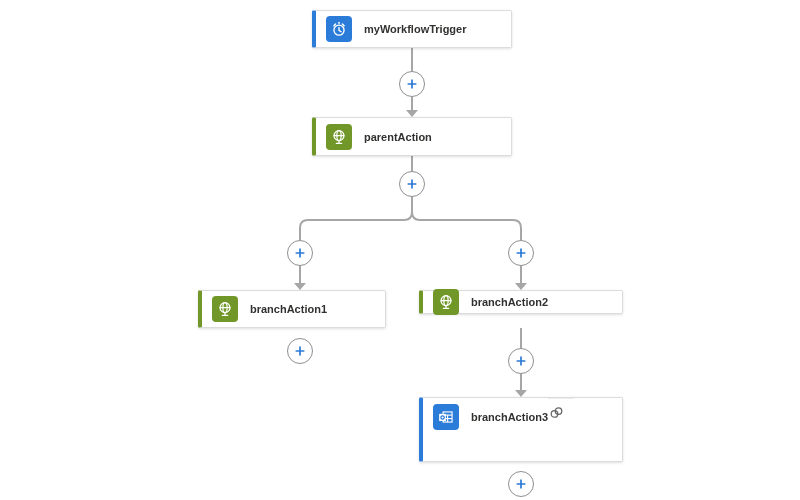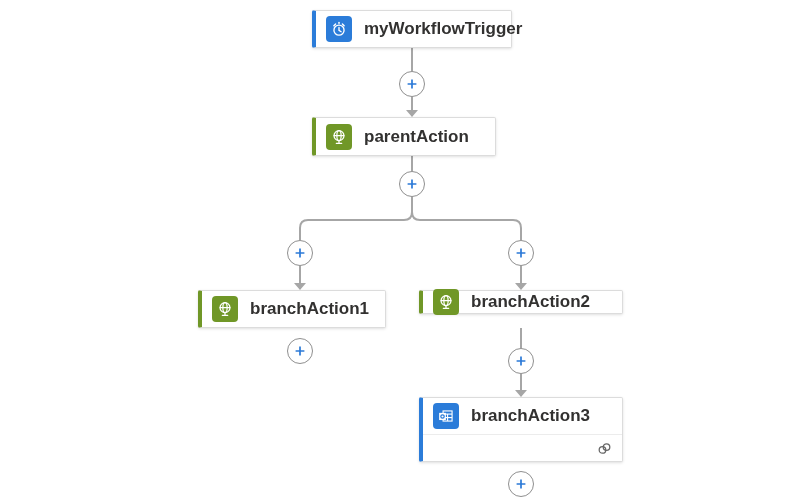--- a/index.html
+++ b/index.html
@@ -18,26 +18,26 @@
   .node.accent-green{border-left:4px solid #709727;}
 
   .icon-tile{
     width:26px;height:26px;border-radius:4px;margin-left:10px;flex:0 0 auto;
     display:flex;align-items:center;justify-content:center;
   }
   .tile-blue{background:#2b7cd9;}
   .tile-green{background:#709727;}
 
   .node-label{
-    margin-left:12px;font-size:17px;font-weight:bold;color:#323130;
+    margin-left:12px;font-size:11px;font-weight:bold;color:#323130;
     white-space:nowrap;
   }
 
   
-  .node-col{flex-direction:column;align-items:stretch;padding:0;}
+  .node-col{align-items:stretch;padding:0;}
   .node-col .title-row{display:flex;align-items:center;height:37px;}
   .node-col .footer-row{
     display:flex;align-items:center;justify-content:flex-end;
     height:26px;border-top:1px solid #ececec;padding-right:9px;
   }
 
   .plus-btn{
     position:absolute;width:26px;height:26px;box-sizing:border-box;
     border:1px solid #8f8f8f;border-radius:50%;background:#ffffff;
     display:flex;align-items:center;justify-content:center;cursor:pointer;
@@ -85,21 +85,21 @@
     </span>
     <span class="node-label">myWorkflowTrigger</span>
   </div>
 
   <button class="plus-btn" style="left:399px;top:71px;">
     <svg width="16" height="16" viewBox="0 0 16 16">
       <path d="M8 3.6 L8 12.4 M3.6 8 L12.4 8" stroke="#2b79d7" stroke-width="1.7" fill="none"></path>
     </svg>
   </button>
 
-  <div class="node accent-green" style="left:312px;top:117px;width:184px;height:39px;">
+  <div class="node accent-green" style="left:312px;top:117px;width:200px;height:39px;">
     <span class="icon-tile tile-green">
       <svg width="18" height="18" viewBox="0 0 16 16">
         <g stroke="#ffffff" fill="none" stroke-width="1.1" stroke-linecap="round">
           <circle cx="8" cy="6.8" r="4.4"></circle>
           <ellipse cx="8" cy="6.8" rx="1.9" ry="4.4"></ellipse>
           <path d="M3.6 6.8 L12.4 6.8"></path>
           <path d="M8 11.2 L8 13"></path>
           <path d="M5.6 13.6 L10.4 13.6"></path>
         </g>
       </svg>

